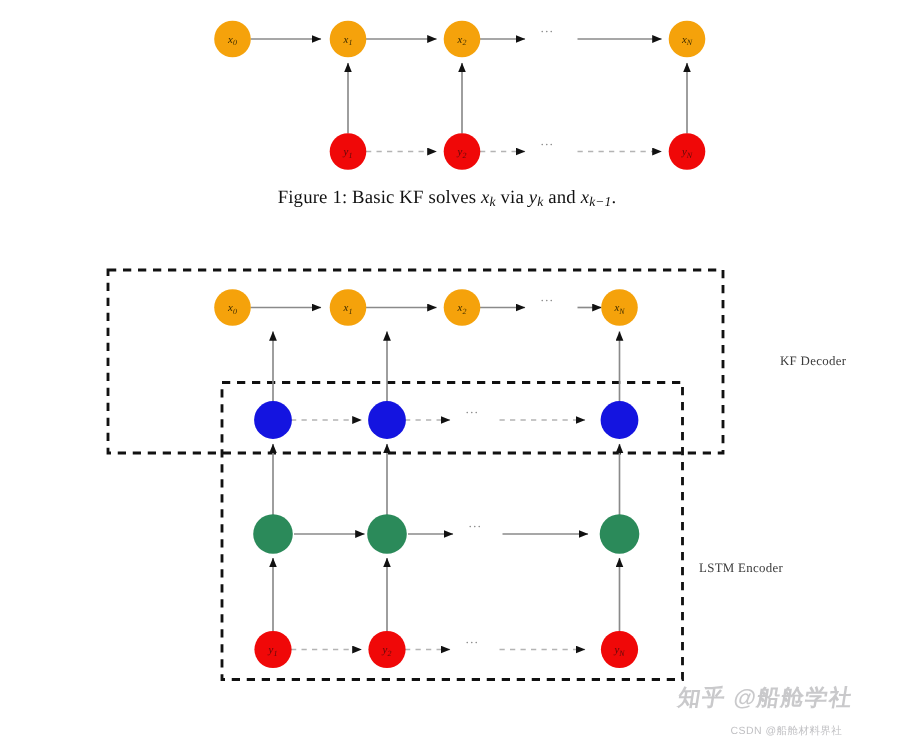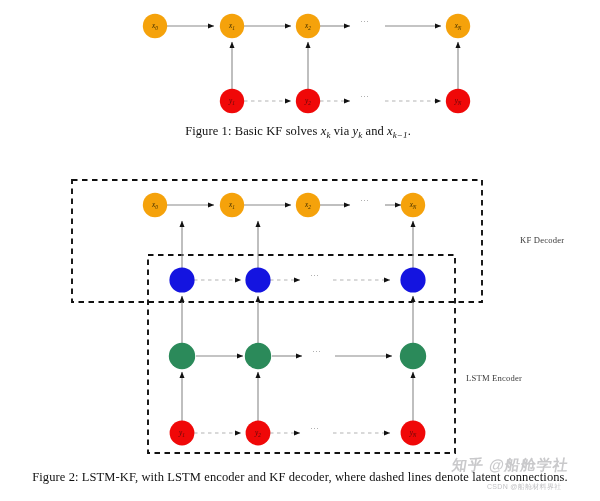--- a/index.html
+++ b/index.html
@@ -257,18 +257,17 @@
     </g>
   </svg>
 
   <div class="cap" id="cap1">
     <span>Figure 1: Basic KF solves </span><span class="mathvar">x</span><span class="sub">k</span><span> via </span><span class="mathvar">y</span><span class="sub">k</span><span> and </span><span class="mathvar">x</span><span class="sub">k−1</span><span>.</span>
   </div>
 
   <div class="boxlabel" id="lbl-kf">KF Decoder</div>
   <div class="boxlabel" id="lbl-lstm">LSTM Encoder</div>
 
-  <div class="cap" id="cap2">Figure 2: LSTM-KF, with LSTM encoder and KF decoder, where dashed lines denote latent connections.</div>
 
   <div class="wm" id="wm-main">知乎 @船舱学社</div>
   <div class="wm" id="wm-sub">CSDN @船舱材料界社</div>
 
 </div>
 
 </body></html>

